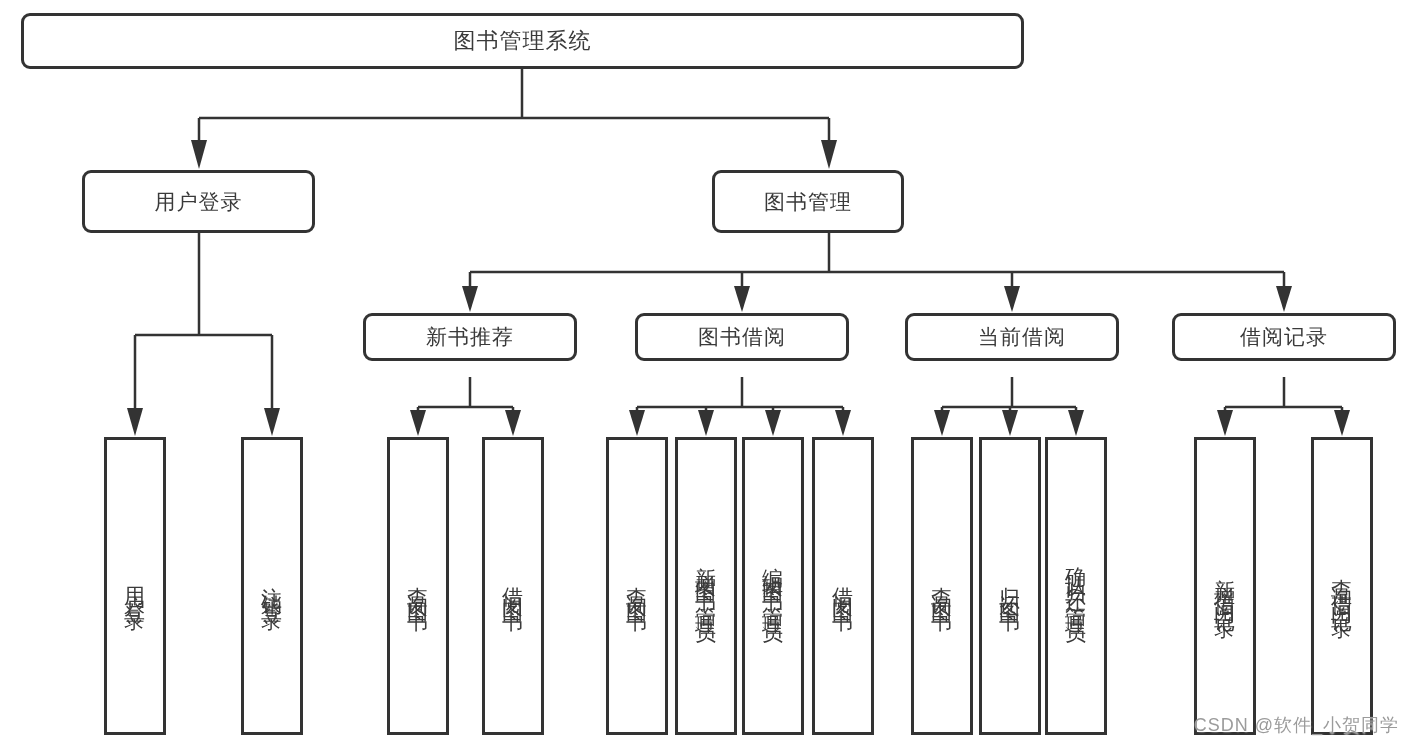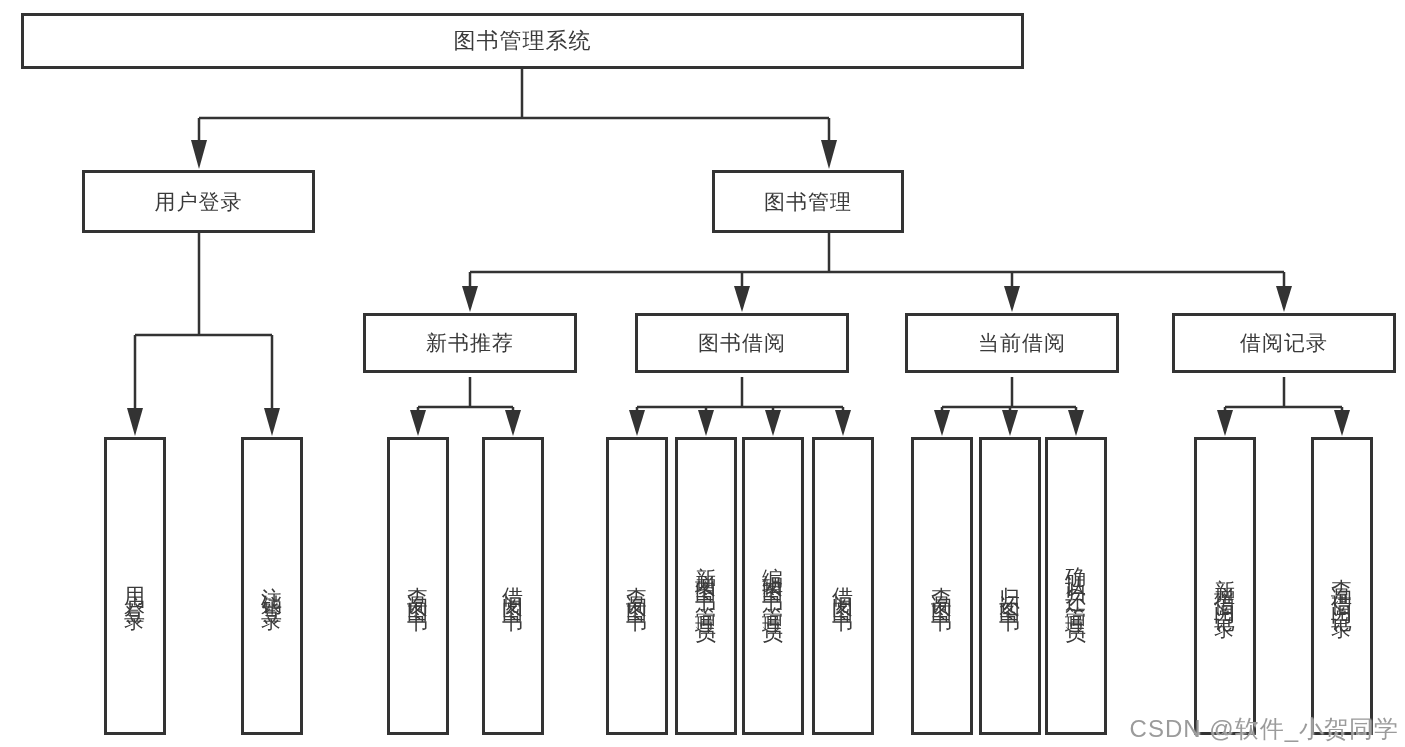--- a/index.html
+++ b/index.html
@@ -15,34 +15,34 @@
   .box{
     position:absolute;
     box-sizing:border-box;
     border:3px solid #333;
     background:#fff;
     display:flex;align-items:center;justify-content:center;
     font-size:21px;
     z-index:1;
     letter-spacing:1px;
   }
-  .hbox{text-align:center;}
+  .hbox{text-align:center;border-radius:9px;}
   .vbox{
     writing-mode:vertical-lr;
     text-orientation:mixed;
     letter-spacing:8px;
     line-height:1.1;
     padding:8px 0;
     font-size:21px;
   }
   .root   {left:21px;  top:13px;  width:1003px; height:56px; font-size:22px;}
   .lvl2   {top:170px; height:63px;}
   .n-login{left:82px;  width:233px;}
   .n-mgmt {left:712px; width:192px;}
-  .lvl3   {top:313px; height:60px;}
+  .lvl3   {top:313px; height:48px;}
   .g0{left:363px;  width:214px;}
   .g1{left:635px;  width:214px;text-align:right;}
   .g2{left:905px;  width:214px;padding-left:20px;}
   .g3{left:1172px; width:224px;}
   .leaf{top:437px; height:298px; width:62px;}
   .l1 {left:104px;}
   .l2 {left:241px;}
   .l3 {left:387px;}
   .l4 {left:482px;}
   .l5 {left:606px;}
@@ -50,21 +50,21 @@
   .l7 {left:742px;}
   .l8 {left:812px;}
   .l9 {left:911px;}
   .l10{left:979px;}
   .l11{left:1045px;}
   .l12{left:1194px;}
   .l13{left:1311px;}
   .watermark{
     position:absolute;
     right:6px;top:713px;
-    font-size:24px;
+    font-size:18px;
     color:#9b9b9b;
     letter-spacing:1px;
     z-index:3;
     text-shadow:1px 1px 2px rgba(255,255,255,0.9);
     white-space:nowrap;
   }
 </style>
 </head>
 <body>
 

